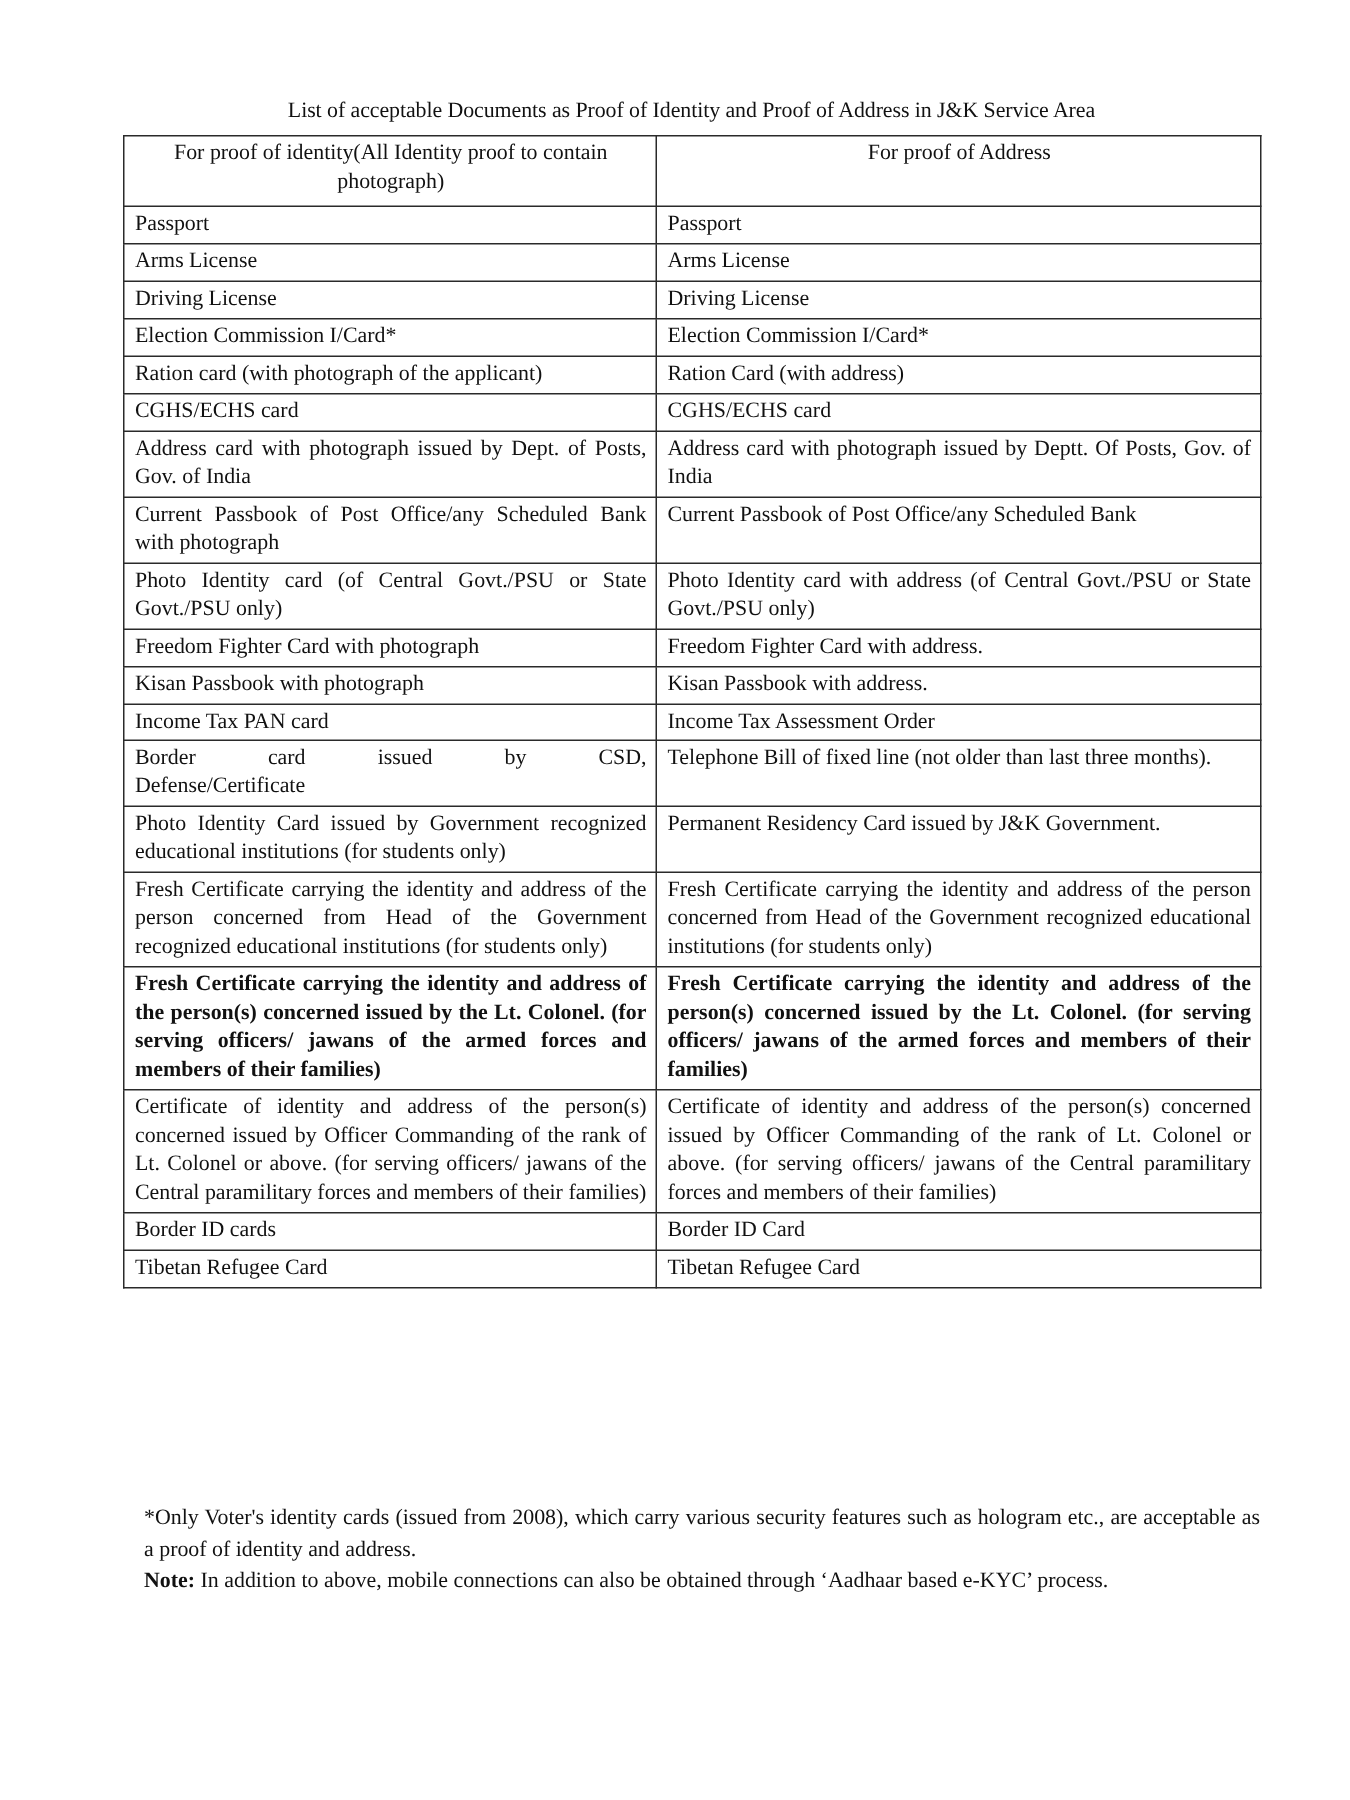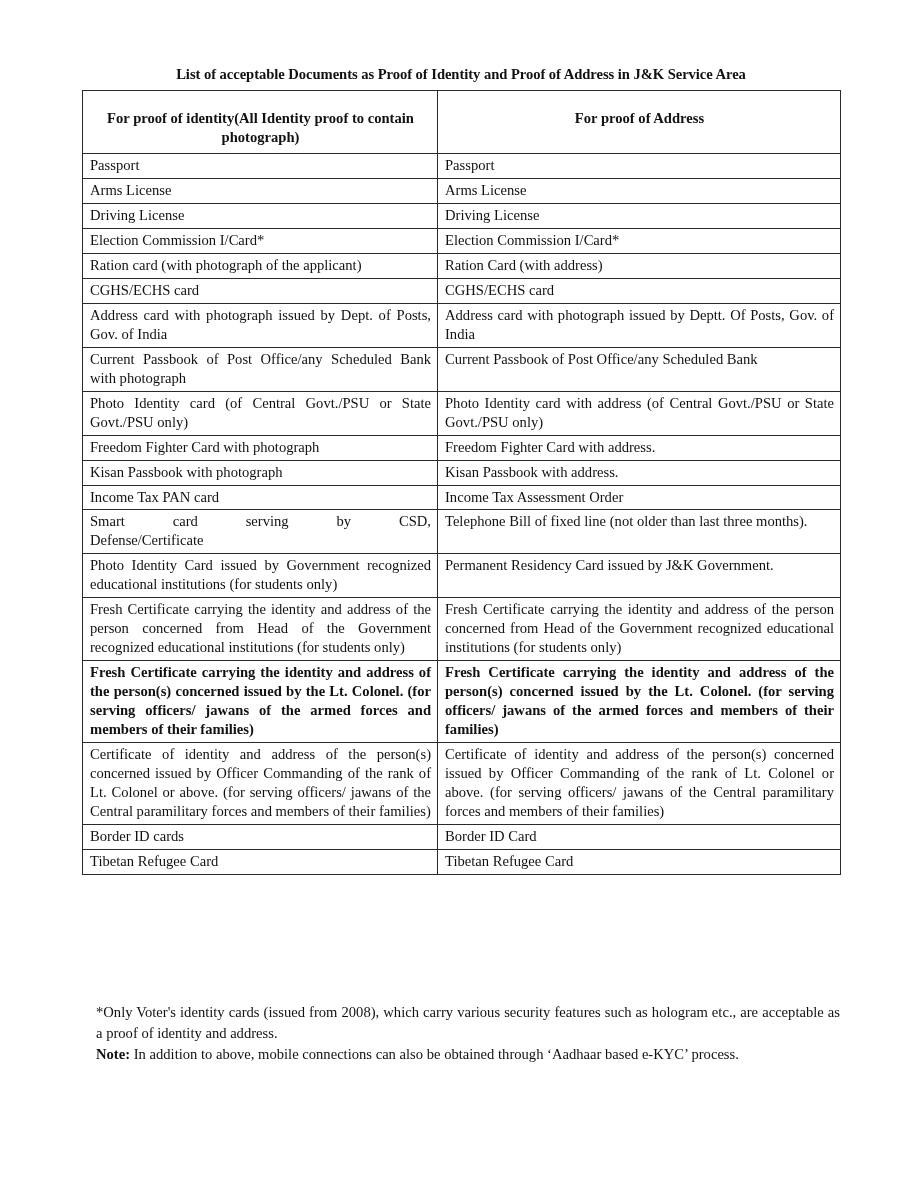--- a/index.html
+++ b/index.html
@@ -22,21 +22,21 @@
     padding: 0;
     background: #ffffff;
   }
   .doc-title {
     position: absolute;
     left: 82px;
     top: 66px;
     width: 758px;
     text-align: center;
     font-size: 14.6px;
-    font-weight: bold;
+    font-weight: normal;
     letter-spacing: -0.05px;
     line-height: 1.15;
   }
   table.doc-table {
     position: absolute;
     left: 82px;
     top: 90px;
     width: 758px;
     border-collapse: collapse;
     table-layout: fixed;
@@ -45,22 +45,22 @@
   }
   table.doc-table td,
   table.doc-table th {
     border: 1.1px solid #2a2a2a;
     vertical-align: top;
     padding: 2px 6px 3px 7px;
     box-sizing: border-box;
   }
   table.doc-table th {
     text-align: center;
-    font-weight: bold;
-    padding-top: 18px;
+    font-weight: normal;
+    padding-top: 2px;
     padding-bottom: 6px;
     line-height: 1.30;
   }
   col.c-left  { width: 355px; }
   col.c-right { width: 403px; }
 
   td.just {
     text-align: justify;
     text-justify: inter-word;
   }
@@ -155,21 +155,21 @@
         </tr>
         <tr>
           <td class="plain">Kisan Passbook with photograph</td>
           <td class="plain">Kisan Passbook with address.</td>
         </tr>
         <tr>
           <td class="plain">Income Tax PAN card</td>
           <td class="plain">Income Tax Assessment Order</td>
         </tr>
         <tr>
-          <td class="just stretch"><span class="stretch-line">Smart card serving by CSD,</span><span>Defense/Certificate</span></td>
+          <td class="just stretch"><span class="stretch-line">Border card issued by CSD,</span><span>Defense/Certificate</span></td>
           <td class="just">Telephone Bill of fixed line (not older than last three months).</td>
         </tr>
         <tr>
           <td class="just">Photo Identity Card issued by Government recognized educational institutions (for students only)</td>
           <td class="just">Permanent Residency Card issued by J&amp;K Government.</td>
         </tr>
         <tr>
           <td class="just">Fresh Certificate carrying the identity and address of the person concerned from Head of the Government recognized educational institutions (for students only)</td>
           <td class="just">Fresh Certificate carrying the identity and address of the person concerned from Head of the Government recognized educational institutions (for students only)</td>
         </tr>

